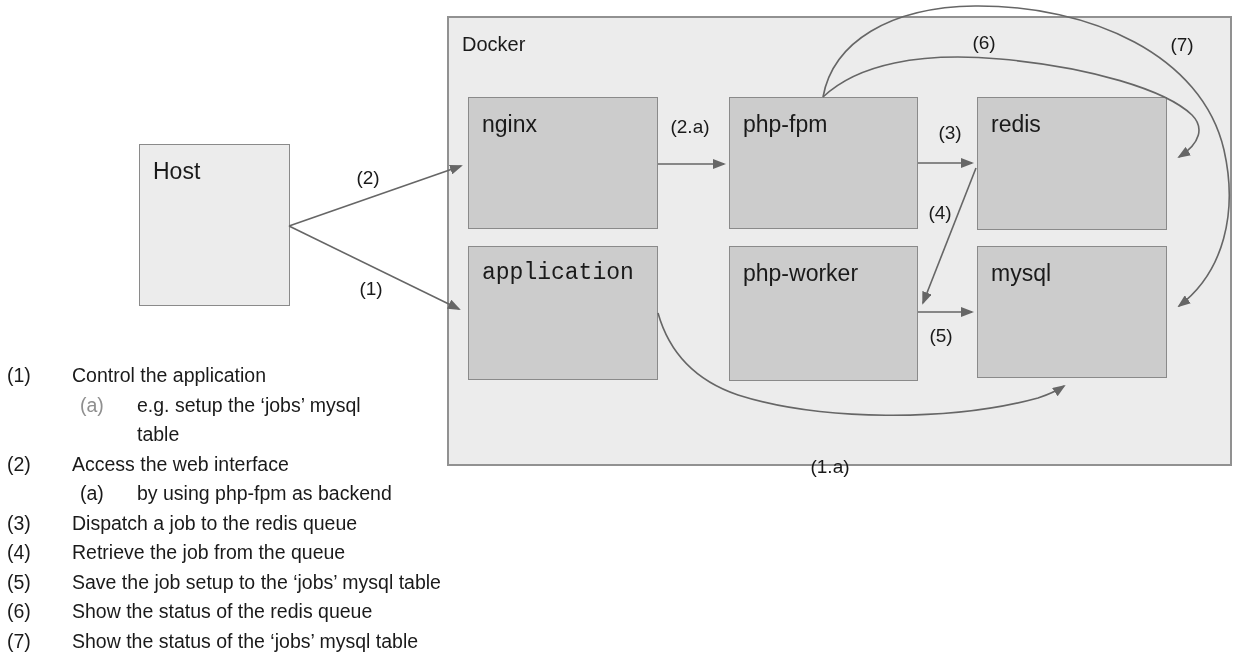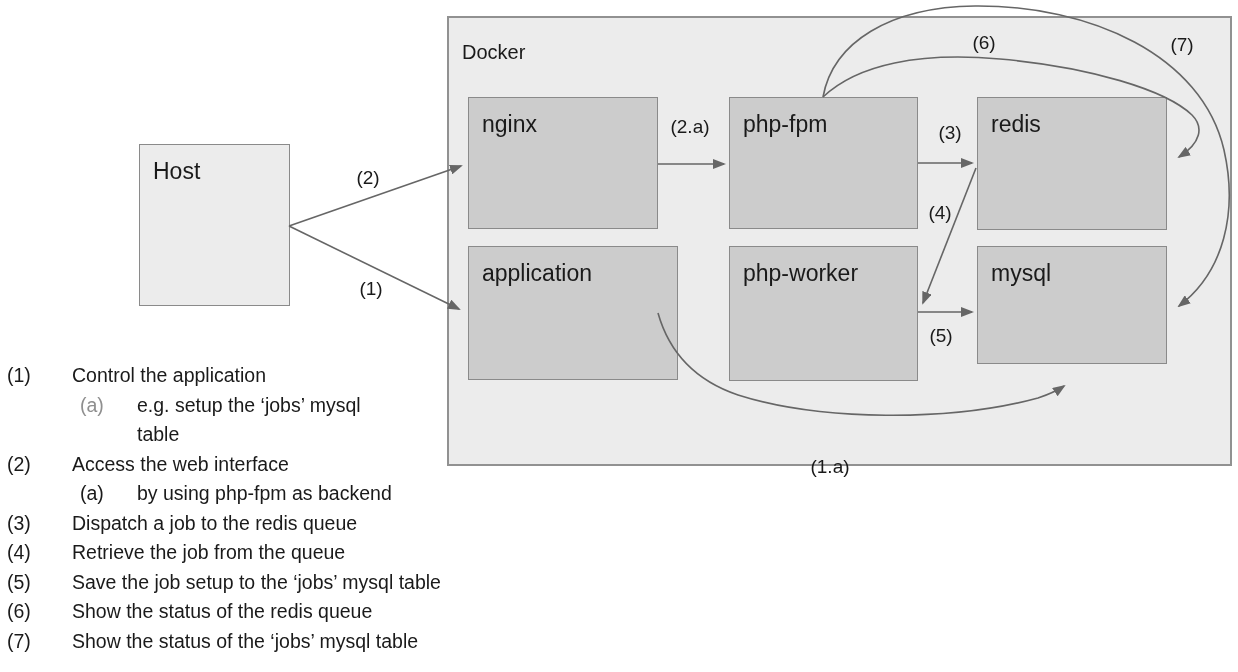--- a/index.html
+++ b/index.html
@@ -13,41 +13,41 @@
   }
   .container-box{
     position:absolute;
     left:447px;top:16px;width:785px;height:450px;
     background:#ececec;
     border:2px solid #919191;
     box-sizing:border-box;
   }
   .container-label{
     position:absolute;left:13px;top:15px;
-    font-size:20px;color:#1a1a1a;margin-top:8px;
+    font-size:20px;color:#1a1a1a;
   }
   .node{
     position:absolute;
     background:#cccccc;
     border:1.5px solid #8a8a8a;
     box-sizing:border-box;
     font-size:23px;
   }
   .node .nlabel{
     position:absolute;left:13px;top:13px;
     white-space:nowrap;
   }
   .node.host{background:#ececec;border-color:#8a8a8a;}
   #host{left:139px;top:144px;width:151px;height:162px;}
   #nginx{left:468px;top:97px;width:190px;height:132px;}
   #php-fpm{left:729px;top:97px;width:189px;height:132px;}
   #redis{left:977px;top:97px;width:190px;height:133px;}
-  #application{left:468px;top:246px;width:210px;height:134px;}
+  #application{left:468px;top:246px;width:190px;height:134px;font-family:Liberation Mono, monospace;}
   #php-worker{left:729px;top:246px;width:189px;height:135px;}
-  #mysql{left:977px;top:246px;width:190px;height:118px;}
+  #mysql{left:977px;top:246px;width:190px;height:132px;}
   #arrow-layer{
     position:absolute;left:0;top:0;width:1238px;height:672px;
     pointer-events:none;
   }
   .edge-label{
     position:absolute;
     font-size:19px;color:#1a1a1a;
     white-space:nowrap;
     transform:translate(-50%,-50%);
   }

